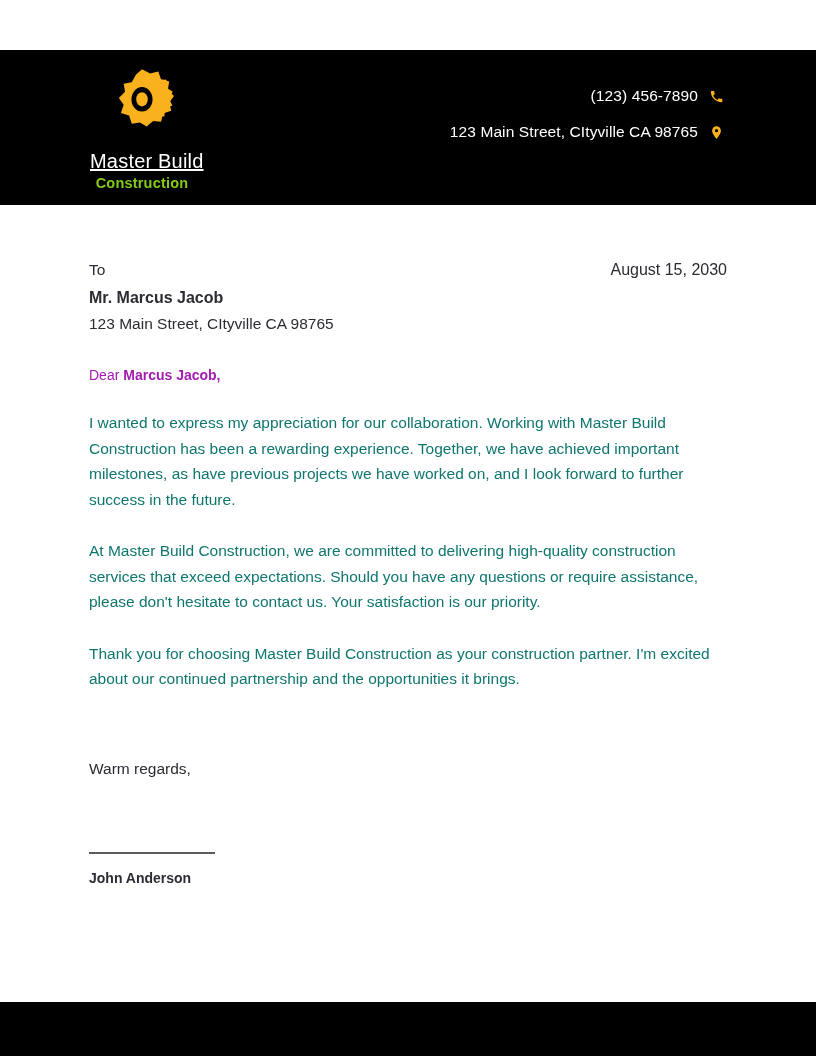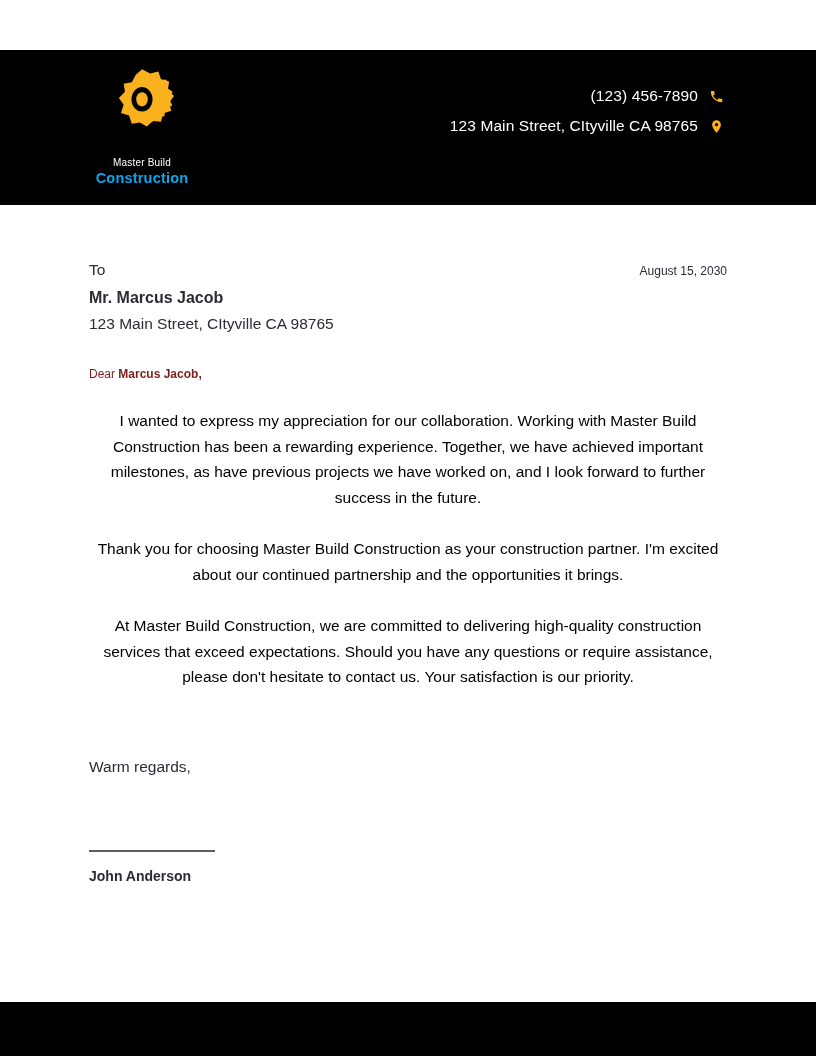--- a/index.html
+++ b/index.html
@@ -48,42 +48,43 @@
   .gear-wrap {
     width: 104px;
     height: 78px;
     display: flex;
     align-items: center;
     justify-content: center;
   }
 
   .brand-line1 {
     color: #ffffff;
-    font-size: 10px;
+    font-size: 20px;
     letter-spacing: 0.2px;
-    margin-top: 16px;
+    margin-top: 9px;
     white-space: nowrap;
+    text-decoration: underline;
   }
   .brand-line2 {
-    color: #0ea5e9;
+    color: #84cc16;
     font-size: 14.5px;
     font-weight: bold;
     letter-spacing: 0.2px;
     margin-top: 2px;
     white-space: nowrap;
   }
 
   .contact {
     position: absolute;
     right: 92px;
     top: 37px;
     display: flex;
     flex-direction: column;
     align-items: flex-end;
-    gap: 12px;
+    gap: 18px;
   }
 
   .contact-row {
     display: flex;
     align-items: center;
     justify-content: flex-end;
     gap: 10px;
   }
 
   .contact-text {
@@ -124,21 +125,21 @@
     display: flex;
     justify-content: space-between;
     align-items: baseline;
   }
 
   .to-label {
     font-size: 15.5px;
     color: #2b2b33;
   }
   .date {
-    font-size: 12px;
+    font-size: 16px;
     color: #2b2b33;
   }
 
   .recipient-name {
     font-size: 16px;
     font-weight: bold;
     margin-top: 10px;
     color: #2b2b33;
   }
   .recipient-title {
@@ -146,32 +147,32 @@
     margin-top: 8px;
     color: #2b2b33;
   }
   .recipient-address {
     font-size: 15.5px;
     margin-top: 8px;
     color: #2b2b33;
   }
 
   .salutation {
-    font-size: 12px;
+    font-size: 14px;
     margin-top: 34px;
-    color: #7f1d1d;
+    color: #a21caf;
   }
   .salutation b { font-weight: bold; }
 
   .para {
     font-size: 15.5px;
     line-height: 25.5px;
     margin-top: 27px;
-    color: #000000;
-    text-align: center;
+    color: #0f766e;
+    text-align: left;
   }
   .para.p1 { margin-top: 27px; }
   .para.p2 { margin-top: 26px; }
   .para.p3 { margin-top: 26px; }
 
   .closing {
     font-size: 15.5px;
     margin-top: 68px;
     color: #2b2b33;
   }
@@ -270,22 +271,22 @@
         <span class="to-label">To</span>
         <span class="date">August 15, 2030</span>
       </div>
 
       <div class="recipient-name">Mr. Marcus Jacob</div>
       <div class="recipient-address">123 Main Street, CItyville CA 98765</div>
 
       <div class="salutation"><span>Dear </span><b>Marcus Jacob,</b></div>
 
       <p class="para p1">I wanted to express my appreciation for our collaboration. Working with Master Build Construction has been a rewarding experience. Together, we have achieved important milestones, as have previous projects we have worked on, and I look forward to further success in the future.</p>
+      <p class="para p2">At Master Build Construction, we are committed to delivering high-quality construction services that exceed expectations. Should you have any questions or require assistance, please don't hesitate to contact us. Your satisfaction is our priority.</p>
       <p class="para p3">Thank you for choosing Master Build Construction as your construction partner. I'm excited about our continued partnership and the opportunities it brings.</p>
-      <p class="para p2">At Master Build Construction, we are committed to delivering high-quality construction services that exceed expectations. Should you have any questions or require assistance, please don't hesitate to contact us. Your satisfaction is our priority.</p>
 
       <div class="closing">Warm regards,</div>
 
       <div class="sig-rule"></div>
       <div class="sig-name">John Anderson</div>
     </div>
 
     <div class="crane">
       <svg width="212" height="182" viewBox="0 0 212 182" aria-hidden="true">
         <defs>

